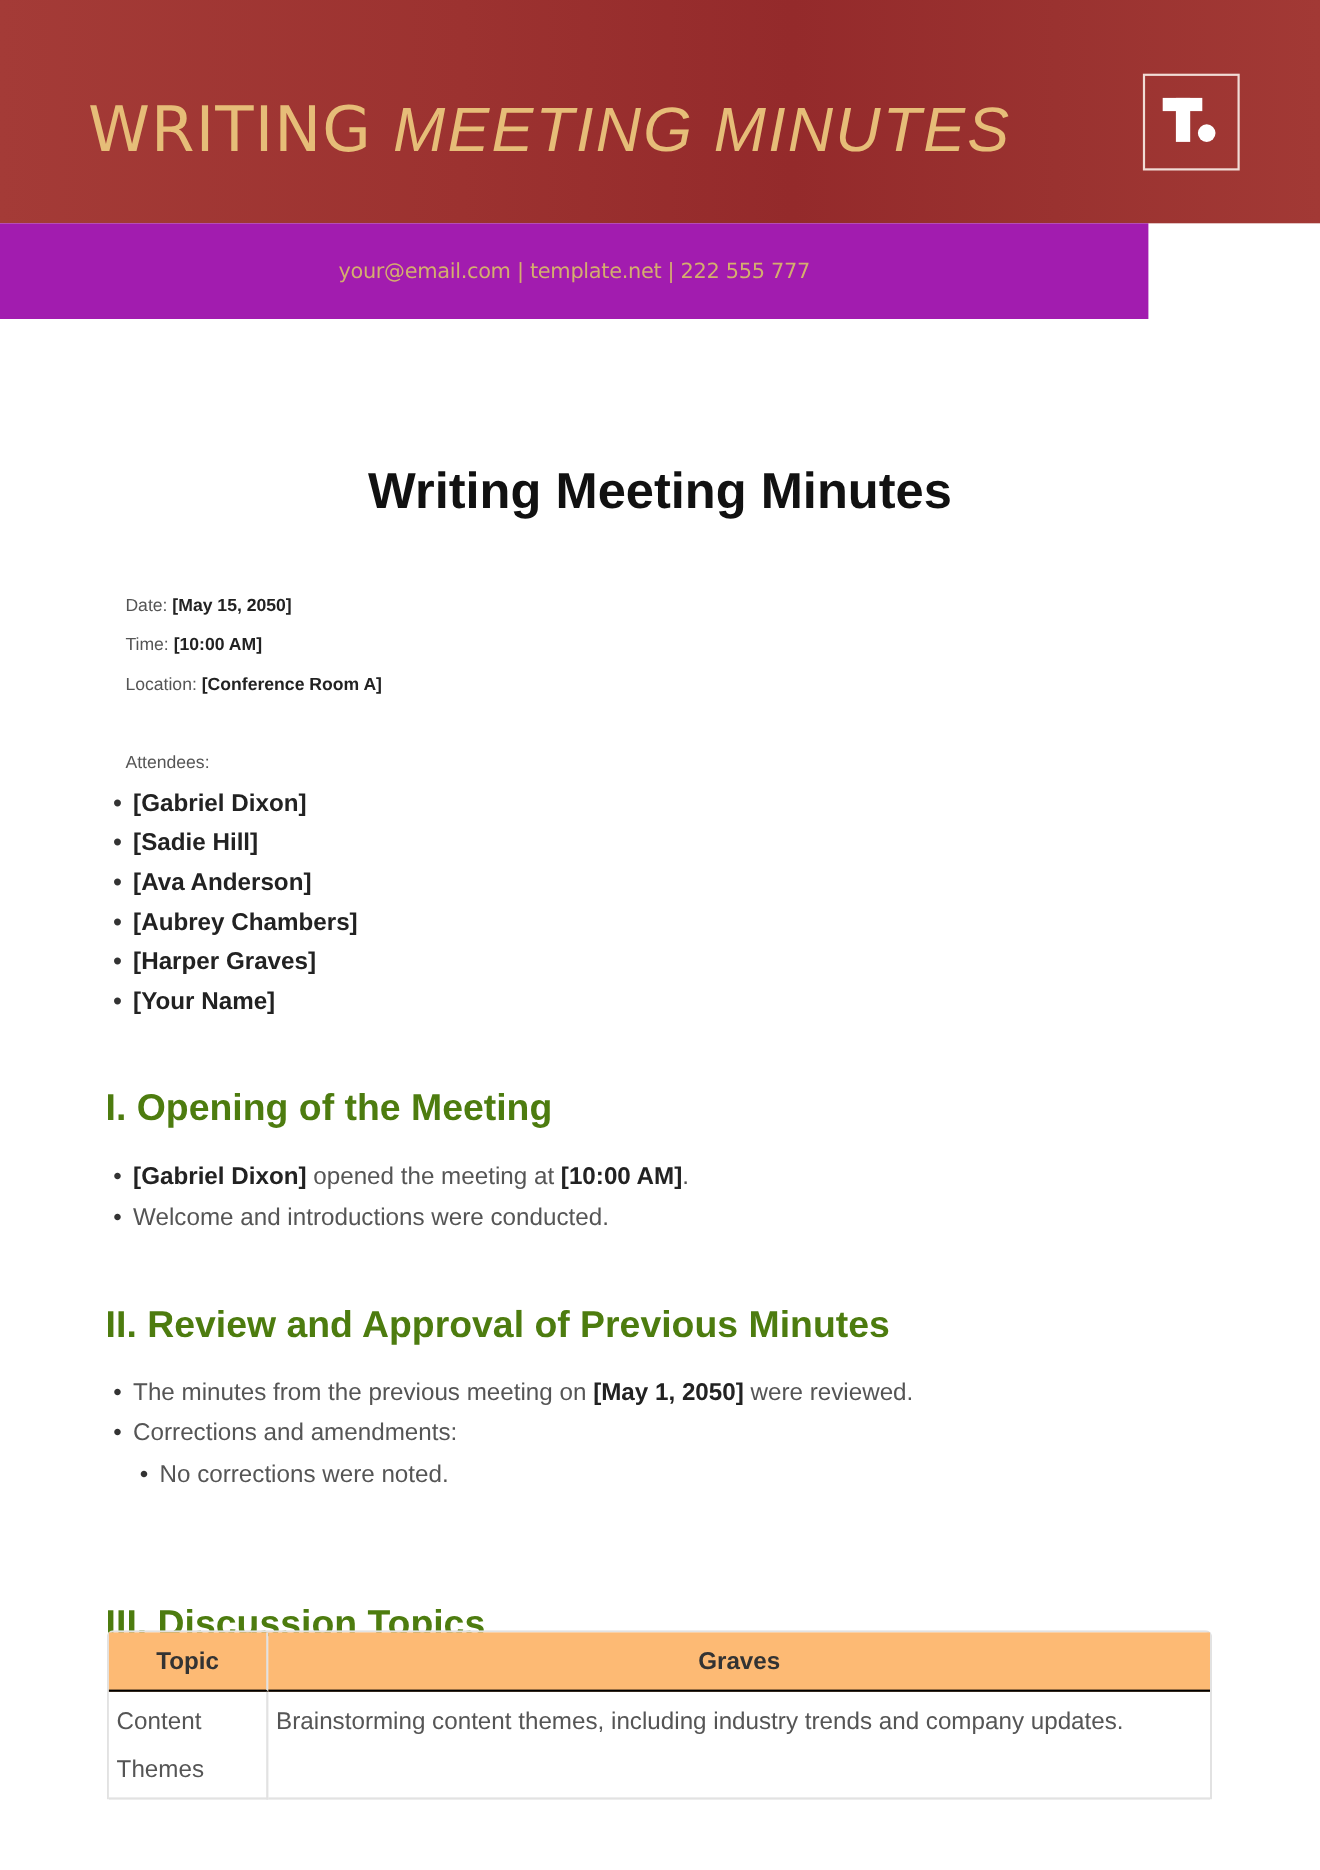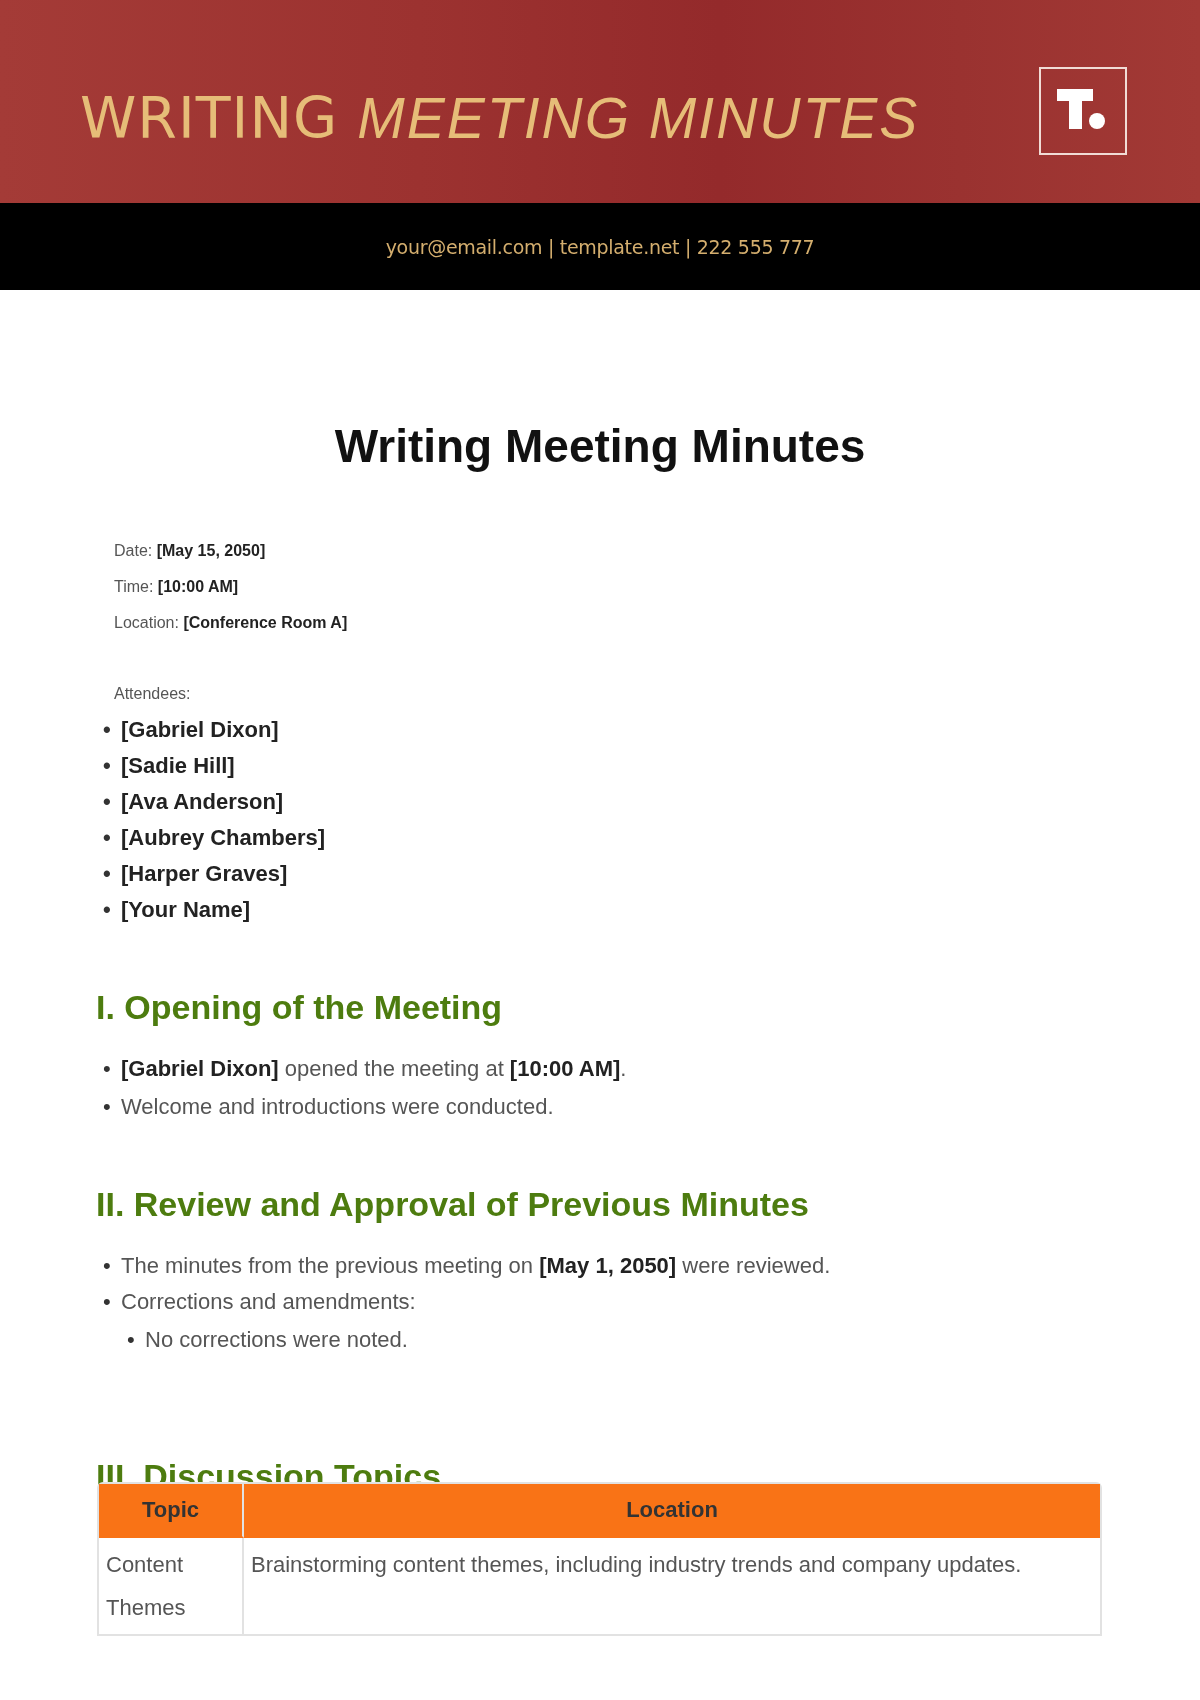--- a/index.html
+++ b/index.html
@@ -21,21 +21,21 @@
     .logo {
       position: absolute; left: 1039px; top: 67px; width: 88px; height: 88px;
       border: 2px solid #f1dcd6; display: flex; align-items: center; justify-content: center;
     }
     .logo-t { position: relative; width: 52px; height: 44px; }
     .logo-t .bar { position: absolute; left: 0; top: 0; width: 36px; height: 12px; background: #fff; }
     .logo-t .stem { position: absolute; left: 12px; top: 0; width: 13px; height: 40px; background: #fff; }
     .logo-t .dot { position: absolute; left: 32px; top: 24px; width: 16px; height: 16px; border-radius: 50%; background: #fff; }
 
     .contact-bar {
-      position: absolute; left: 0; top: 203px; width: 1200px; height: 87px; background: #000000;
+      position: absolute; left: 0; top: 203px; width: 1044px; height: 87px; background: #a21caf;
       display: flex; align-items: center; justify-content: center;
     }
     .contact-text { color: #d4ae6e; font-size: 19px; font-family: "DejaVu Sans", sans-serif; letter-spacing: -0.3px; }
 
     .doc-title {
       position: absolute; left: 0; width: 1200px; top: 418px; text-align: center;
       font-size: 46px; font-weight: bold; color: #111; line-height: 56px;
     }
 
     .meta { position: absolute; left: 114px; font-size: 16px; line-height: 28px; color: #555; white-space: nowrap; }
@@ -49,22 +49,22 @@
     .section-heading {
       position: absolute; left: 96px; font-size: 34px; font-weight: bold; color: #4d7c0f; line-height: 40px; white-space: nowrap;
     }
 
     .table {
       position: absolute; left: 97px; top: 1482px; width: 1005px;
       border: 2px solid #e2e2e2; border-radius: 6px 6px 0 0; border-bottom: none;
       border-collapse: separate; border-spacing: 0; font-size: 22px;
     }
     .table th {
-      background: #f97316; color: #333; font-weight: bold; height: 54px; text-align: center;
-      border-bottom: 2px solid #f97316;
+      background: #fdba74; color: #333; font-weight: bold; height: 54px; text-align: center;
+      border-bottom: 2px solid #000000;
     }
     .table th.col-topic { width: 145px; border-right: 2px solid #e2e2e2; }
     .table td {
       vertical-align: top; color: #555; line-height: 43px; padding: 5px 8px 5px 7px;
       border-bottom: 2px solid #e2e2e2;
     }
     .table td.topic { border-right: 2px solid #e2e2e2; }
   </style>
 </head>
 <body>
@@ -140,21 +140,21 @@
 <div class="bullet-line" style="left:121px; top:1326px;">
   <span class="dot">•</span><span>No corrections were noted.</span>
 </div>
 
 <h2 class="section-heading" style="top:1416px;margin-top:40px;">III. Discussion Topics</h2>
 
 <table class="table">
   <thead>
     <tr>
       <th class="col-topic">Topic</th>
-      <th>Location</th>
+      <th>Graves</th>
     </tr>
   </thead>
   <tbody>
     <tr>
       <td class="topic">Content Themes</td>
       <td>Brainstorming content themes, including industry trends and company updates.</td>
     </tr>
   </tbody>
 </table>
 

